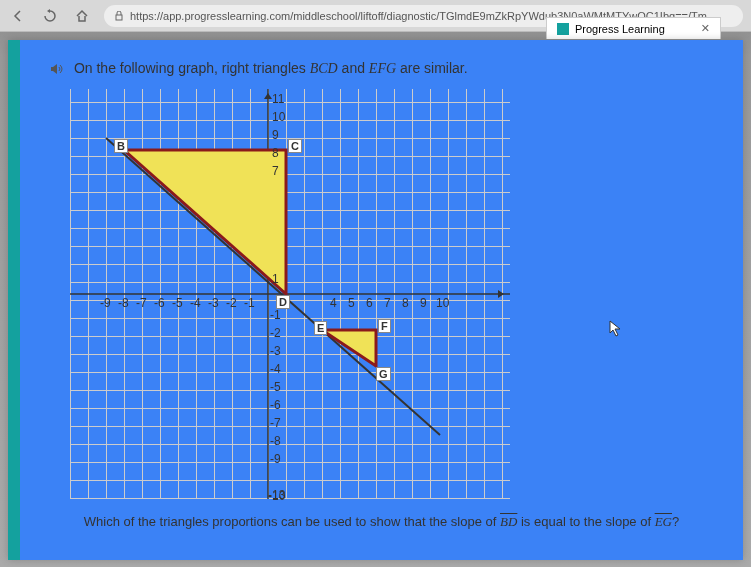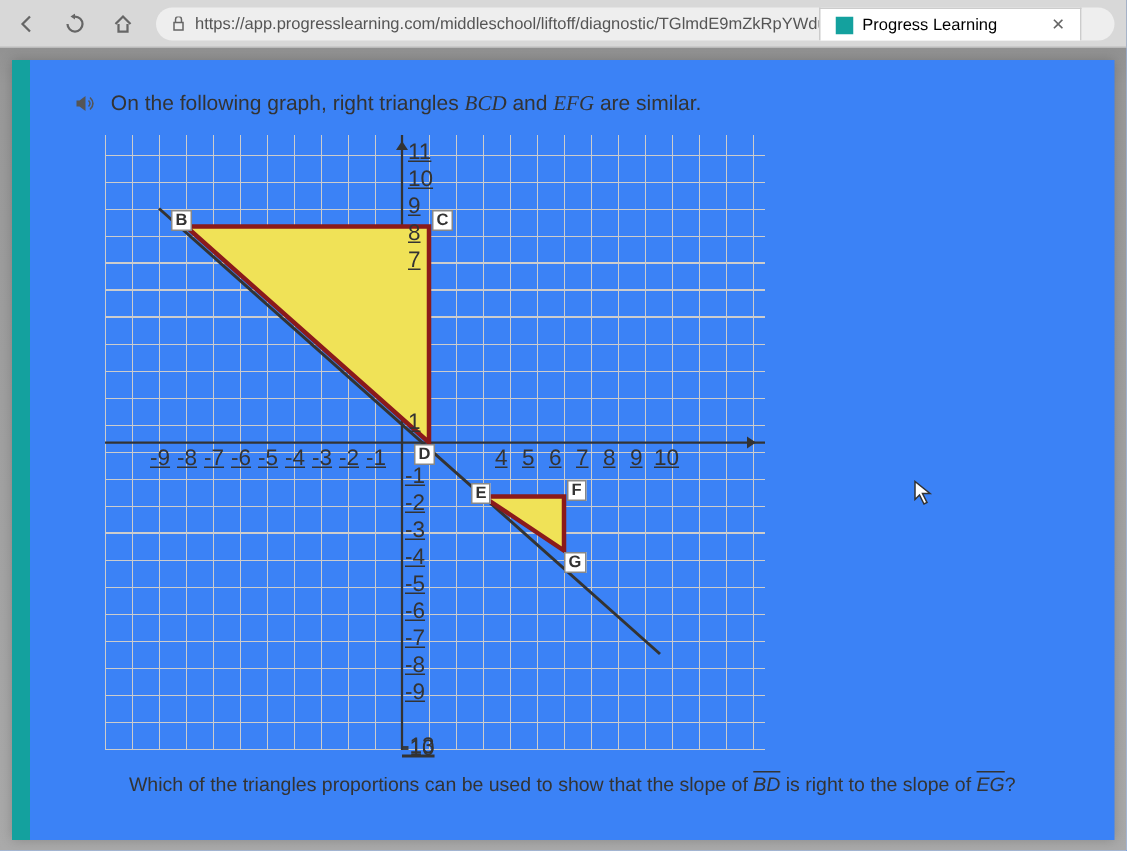--- a/index.html
+++ b/index.html
@@ -33,21 +33,21 @@
       height: 22px;
       display: flex;
       align-items: center;
       padding: 0 10px;
       font-size: 11px;
       color: #555;
       gap: 6px;
     }
     .tab-strip {
       position: absolute;
-      top: 5px; right: 30px;
+      top: 17px; right: 30px;
       background: #fff;
       padding: 4px 10px;
       font-size: 11px;
       display: flex;
       align-items: center;
       gap: 6px;
       border: 1px solid #ccc;
       border-bottom: none;
       justify-content: center;
     }
@@ -86,43 +86,42 @@
                   repeating-linear-gradient(90deg, #ccc, #ccc 1px, transparent 1px, transparent 18px);
       position: relative;
       margin-left: 20px;
     }
     .graph-svg {
       position: absolute;
       top: 0; left: 0;
     }
     .axis-label {
       position: absolute;
-      font-size: 15px;
-      color: #333;
-      text-decoration: underline;
+      font-size: 12px;
+      color: #333;
     }
     .point-label {
       position: absolute;
       font-size: 11px;
       font-weight: bold;
       color: #333;
       background: #fff;
       padding: 0 2px;
       border: 1px solid #888;
     }
     .bottom-question {
       margin-top: 15px;
       font-size: 13px;
       color: #333;
       text-align: center;
     }
     .bottom-question .overline {
       text-decoration: overline;
       font-style: italic;
-      font-family: Liberation Sans, sans-serif;
+      font-family: Liberation Serif, serif;
     }
     .cursor {
       position: absolute;
       right: 120px;
       top: 280px;
       font-size: 14px;
       color: #333;
     }
   </style>
 </head>
@@ -223,21 +222,21 @@
     <div class="axis-label" style="top:207px; left:260px;">4</div>
     <div class="axis-label" style="top:207px; left:278px;">5</div>
     <div class="axis-label" style="top:207px; left:296px;">6</div>
     <div class="axis-label" style="top:207px; left:314px;">7</div>
     <div class="axis-label" style="top:207px; left:332px;">8</div>
     <div class="axis-label" style="top:207px; left:350px;">9</div>
     <div class="axis-label" style="top:207px; left:366px;">10</div>
   </div>
 
   <div class="bottom-question">
-    <span>Which of the triangles proportions can be used to show that the slope of </span><span class="overline">BD</span><span> is right to the slope of </span><span class="overline">EG</span><span>?</span>
+    <span>Which of the triangles proportions can be used to show that the slope of </span><span class="overline">BD</span><span> is equal to the slope of </span><span class="overline">EG</span><span>?</span>
   </div>
 
   <div class="cursor">
     <svg width="14" height="18" viewBox="0 0 14 18">
         <path d="M1 1 L1 13 L4 10 L7 16 L9 15 L6 9 L11 9 Z" fill="#fff" stroke="#333"></path>
       </svg>
   </div>
 </div>
 
 </body></html>

